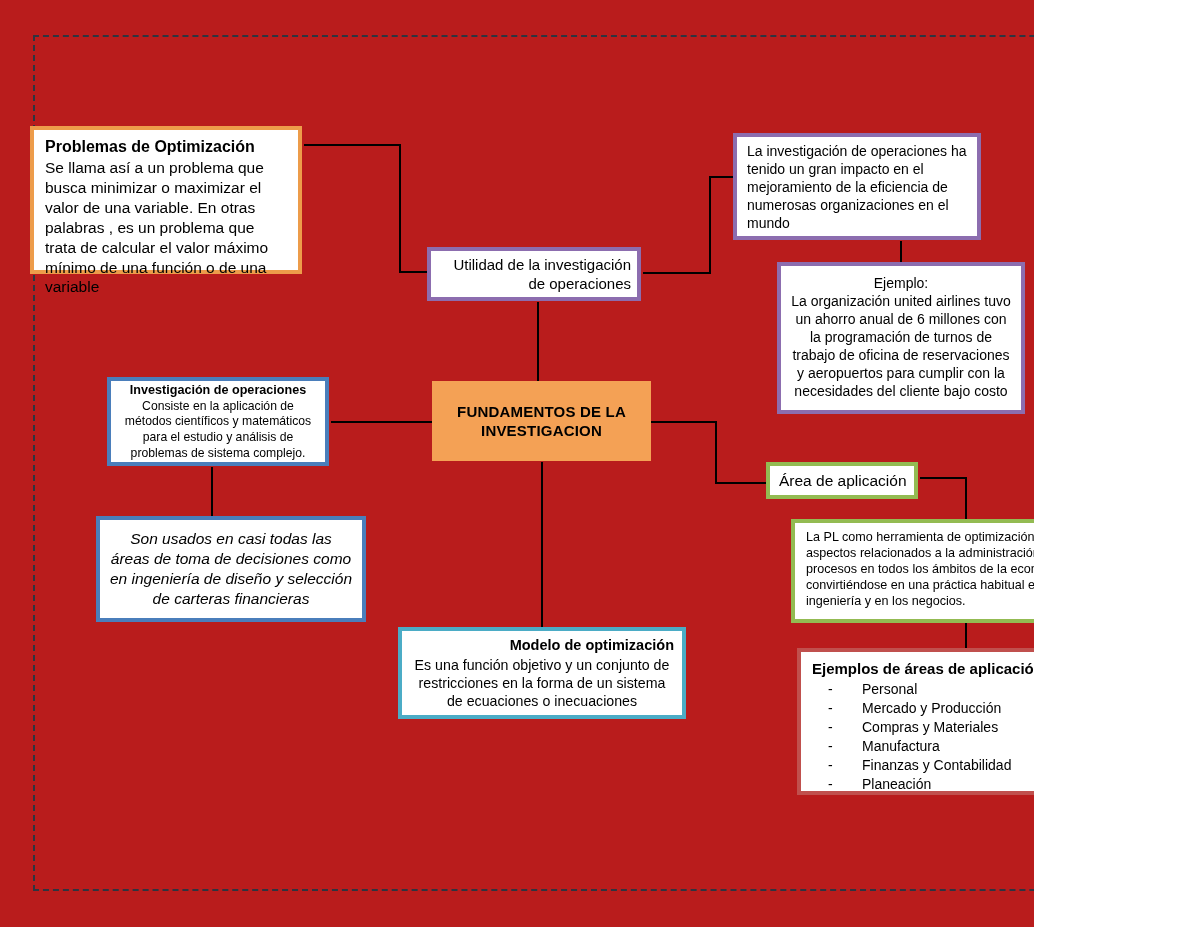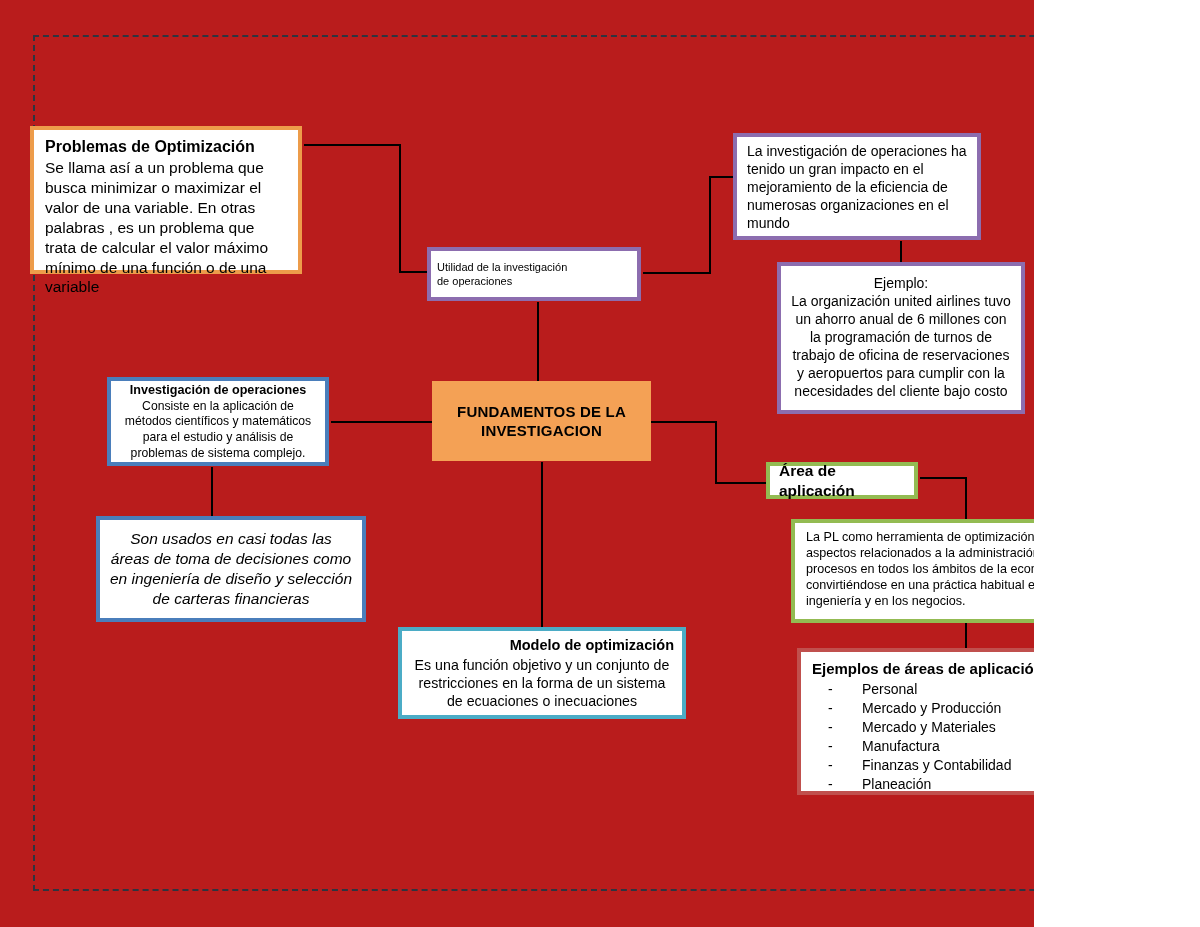--- a/index.html
+++ b/index.html
@@ -48,22 +48,22 @@
     padding: 7px 10px 7px 11px;
     font-size: 15.5px;
     text-align: left;
     justify-content: flex-start;
   }
   #node-problemas .title { font-size: 16px; margin-bottom: 1px; }
 
   #node-utilidad {
     left: 427px; top: 247px; width: 214px; height: 54px;
     border: 4px solid #8C6DAF;
-    font-size: 11px;
-    text-align: left;
+    font-size: 15px;
+    text-align: right;
     padding: 6px 6px;
   }
 
   #node-central {
     left: 432px; top: 381px; width: 219px; height: 80px;
     background: #F4A155;
     border: none;
     font-size: 15px;
     font-weight: bold;
     text-align: center;
@@ -111,21 +111,21 @@
     font-size: 14.2px;
     text-align: center;
     padding: 4px 8px;
   }
   #node-modelo .title { font-size: 14.5px; margin-bottom: 1px; text-align: right; }
 
   #node-area {
     left: 766px; top: 462px; width: 152px; height: 37px;
     border: 4px solid #93BB52;
     font-size: 15.5px;
-    font-weight: bold;
+    font-weight: normal;
     text-align: left;
     padding-left: 9px;
   }
 
   #node-pl {
     left: 791px; top: 519px; width: 347px; height: 104px;
     border: 4px solid #93BB52;
     font-size: 12.6px;
     text-align: left;
     padding: 6px 11px;
@@ -250,21 +250,21 @@
         <li>
           <span class="dash">-</span>
           <span>Personal</span>
         </li>
         <li>
           <span class="dash">-</span>
           <span>Mercado y Producción</span>
         </li>
         <li>
           <span class="dash">-</span>
-          <span>Mercado y Materiales</span>
+          <span>Compras y Materiales</span>
         </li>
         <li>
           <span class="dash">-</span>
           <span>Manufactura</span>
         </li>
         <li>
           <span class="dash">-</span>
           <span>Finanzas y Contabilidad</span>
         </li>
         <li>

